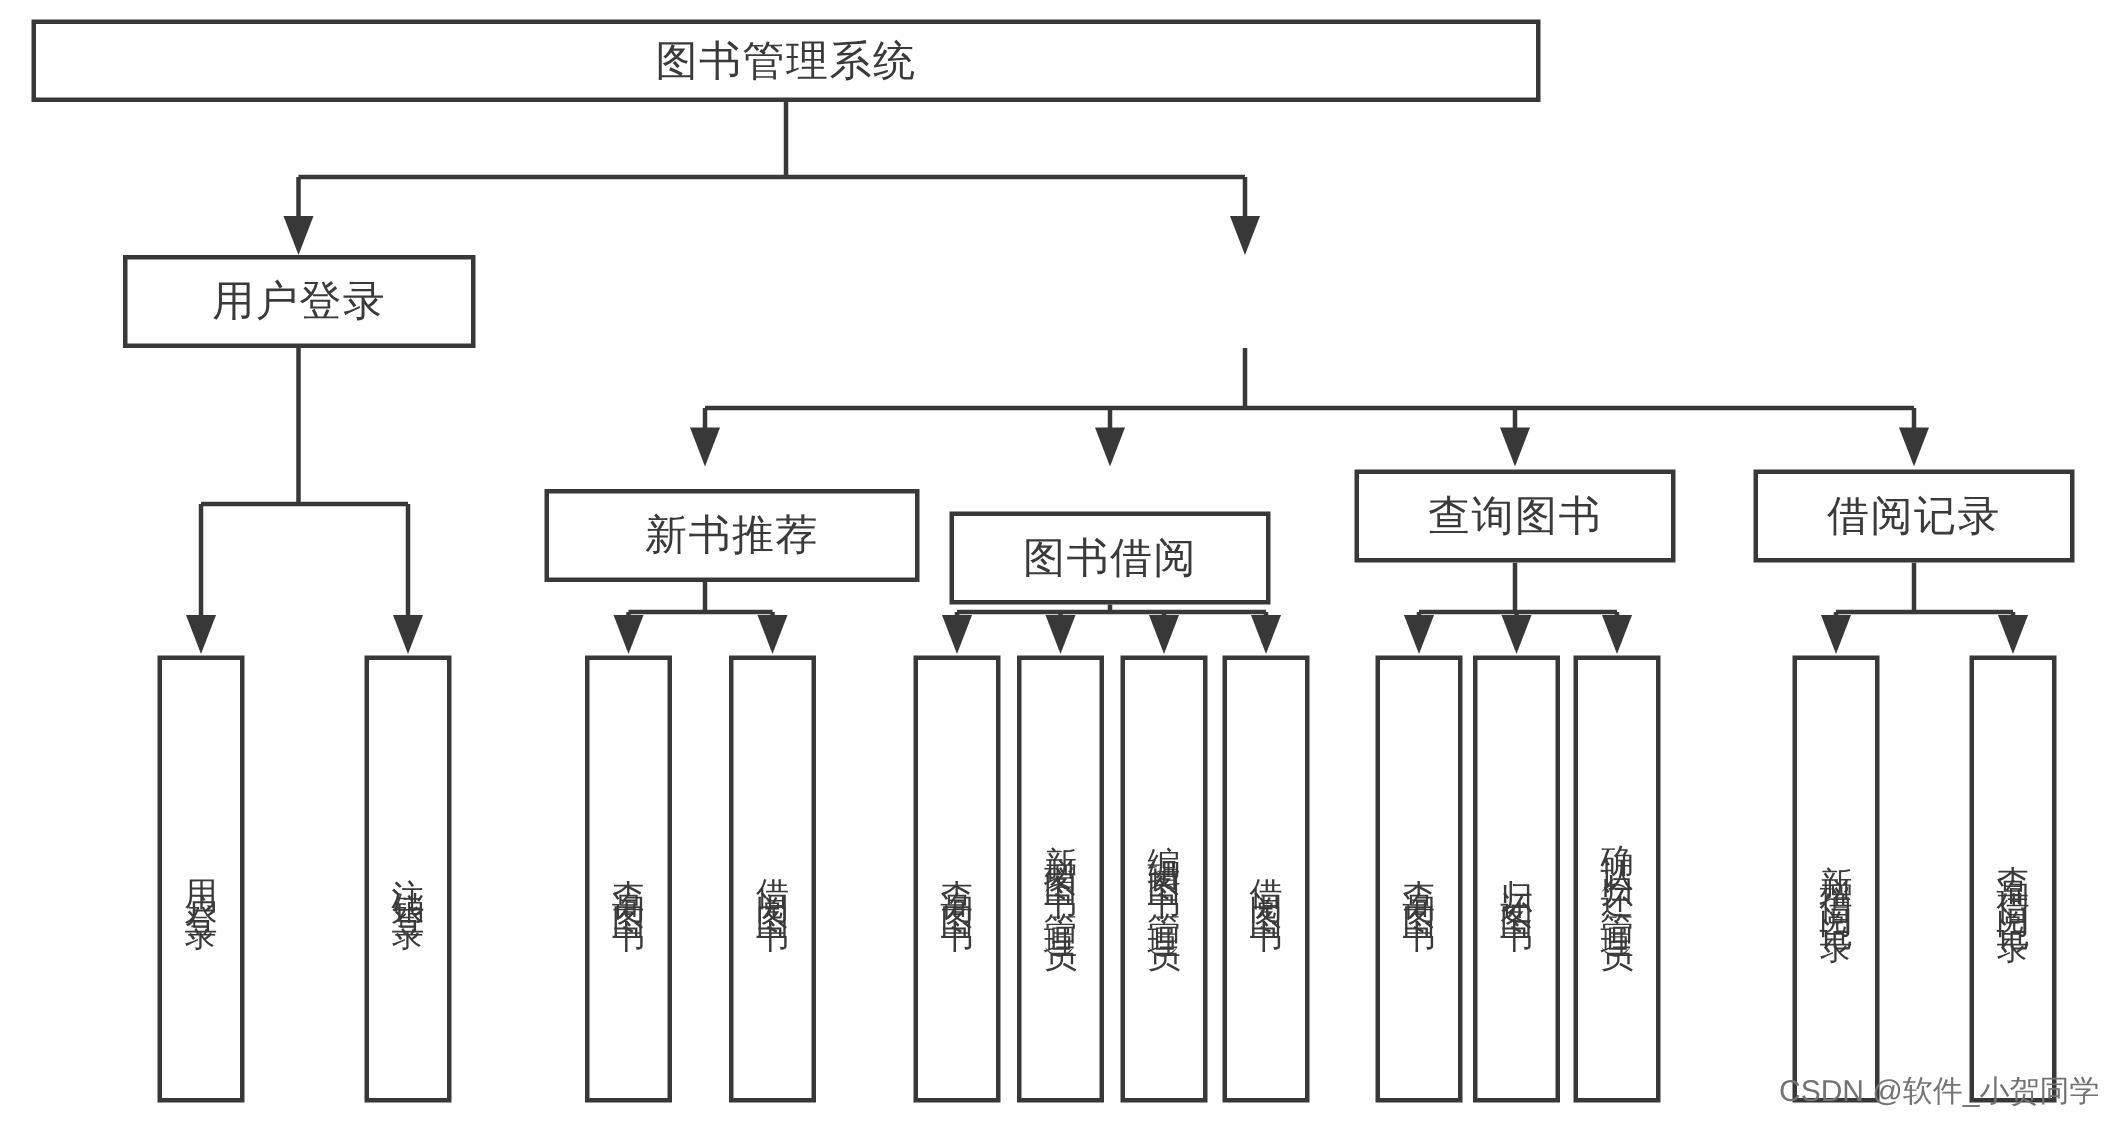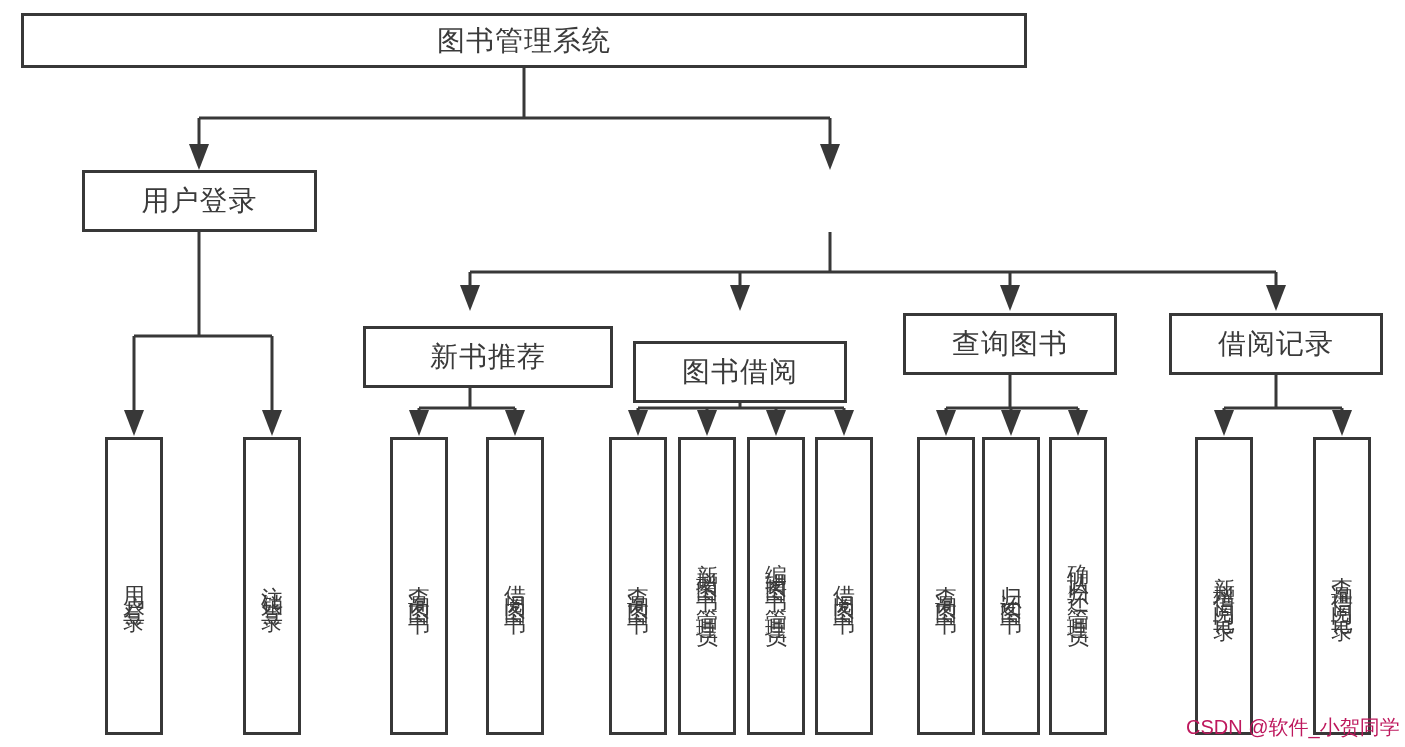--- a/index.html
+++ b/index.html
@@ -48,21 +48,21 @@
     font-size: 22px;
     letter-spacing: 9px;
     line-height: 1;
   }
   .watermark {
     position: absolute;
     left: 1186px;
     top: 714px;
     z-index: 3;
     font-size: 20px;
-    color: #be185d;
+    color: #737373;
     white-space: nowrap;
   }
 </style>
 </head>
 <body>
 
 <div class="canvas">
 
   <svg class="wires" width="1405" height="747" viewBox="0 0 1405 747">
     <g>

